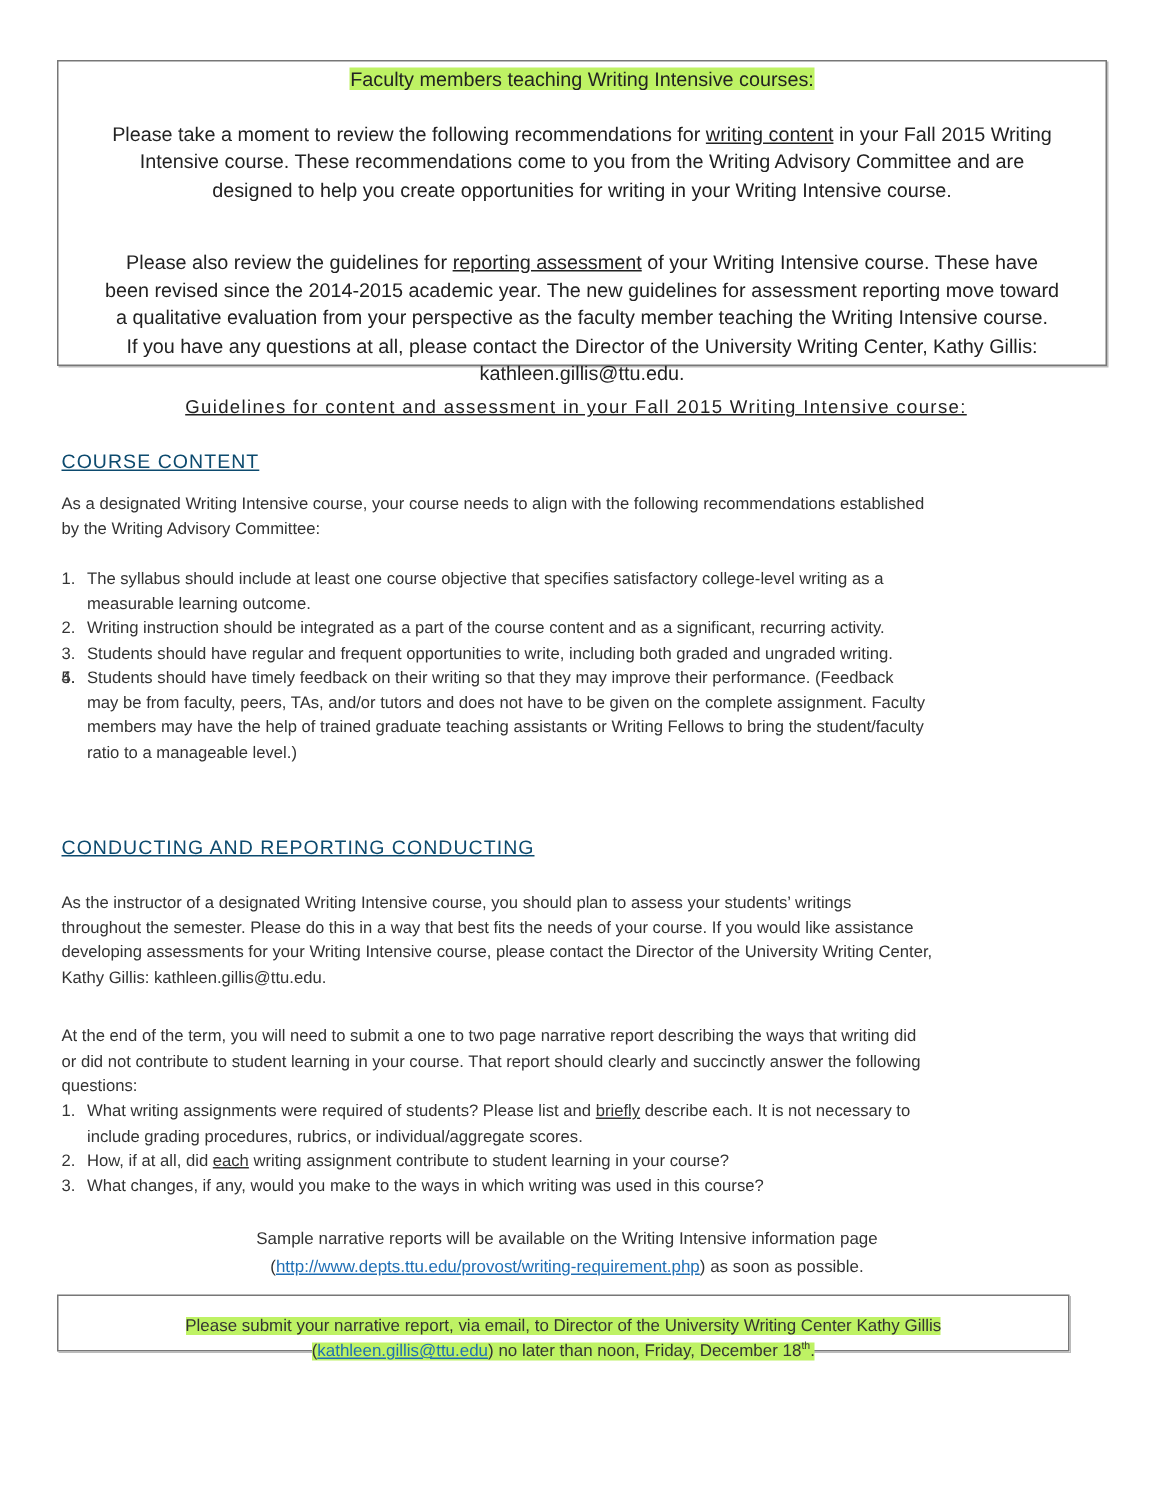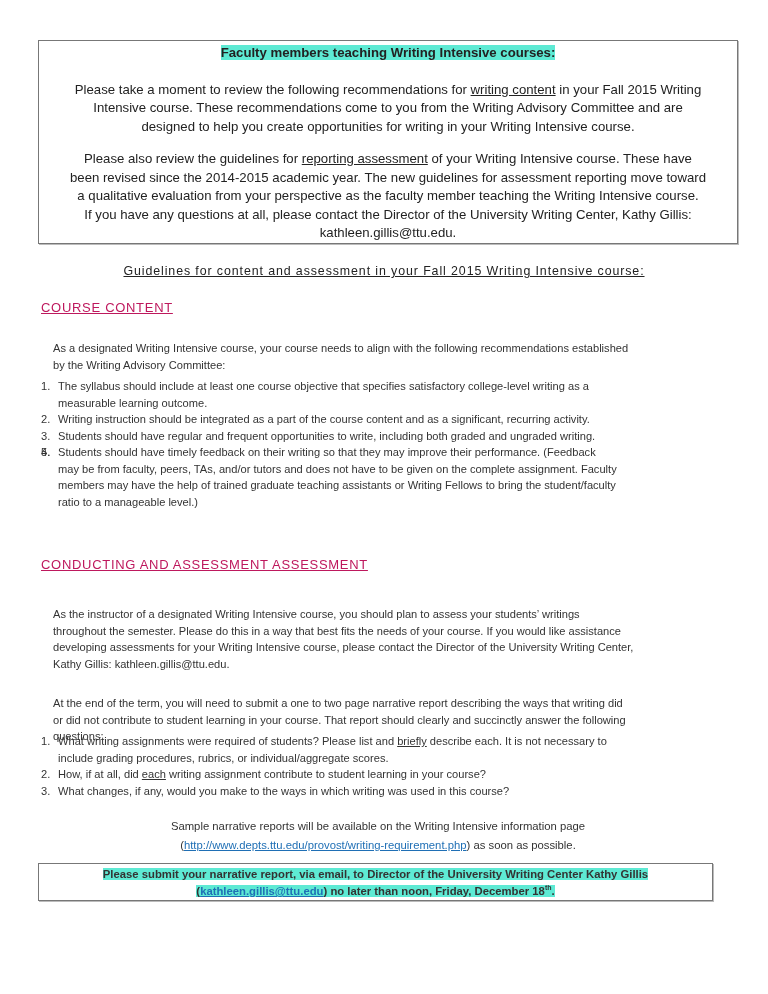--- a/index.html
+++ b/index.html
@@ -2,50 +2,50 @@
 <html><head>
 <meta charset="utf-8">
 <style>
   html, body { margin:0; padding:0; background:#ffffff; }
   body { width:768px; height:994px; position:relative; overflow:hidden;
          font-family:"Liberation Sans", sans-serif; color:#222; }
   .box-top { position:absolute; left:38px; top:40px; width:700px; height:204px;
              border:1px solid #777; box-shadow:1px 1px 0 #bbb; box-sizing:border-box;
              text-align:center; font-size:13.2px; line-height:18.5px; color:#222; }
   .box-top p { margin:0; }
-  .hl { background:#5eead4;font-weight:bold; }
+  .hl { background:#bef264; }
   .u { text-decoration:underline; }
   .guidelines { position:absolute; left:0; width:768px; top:264px; text-align:center;
                 font-size:12.4px; letter-spacing:0.9px; text-decoration:underline; color:#222; }
   .section-head { position:absolute; left:41px; font-size:13px; letter-spacing:0.7px;
-                  text-decoration:underline; color:#be185d; }
-  .para { position:absolute; left:41px; width:690px; font-size:11.1px; line-height:16.5px; color:#333; margin:12px; }
+                  text-decoration:underline; color:#0c4a6e; }
+  .para { position:absolute; left:41px; width:690px; font-size:11.1px; line-height:16.5px; color:#333; margin:0; }
   .olist { position:absolute; left:41px; width:690px; margin:0; padding:0; list-style:none;
            font-size:11.1px; line-height:16.5px; color:#333; }
   .olist li { position:relative; padding-left:17px; }
   .olist .num { position:absolute; left:0; top:0; }
   .center-note { position:absolute; left:0; width:756px; text-align:center; font-size:11.3px;
                  line-height:19px; color:#333; margin:0; }
   a.link { color:#1f6fb5; text-decoration:underline; }
   .box-bottom { position:absolute; left:38px; top:863px; width:675px; height:38px;
                 border:1px solid #777; box-shadow:1px 1px 0 #bbb; box-sizing:border-box;
-                text-align:center; font-size:11.3px; line-height:17px; padding-top:2px; color:#333; }
+                text-align:center; font-size:11.3px; line-height:17px; padding-top:12px; color:#333; }
   sup { font-size:7px; line-height:0; }
 </style>
 </head>
 <body>
 
 <div class="box-top">
   <p style="margin-top:3px;"><span class="hl">Faculty members teaching Writing Intensive courses:</span></p>
   <p style="margin-top:18px;">
     <span>Please take a moment to review the following recommendations for </span><span class="u">writing content</span><span> in your Fall 2015 Writing</span><br>
     <span>Intensive course.  These recommendations come to you from the Writing Advisory Committee and are</span><br>
     <span>designed to help you create opportunities for writing in your Writing Intensive course.</span>
   </p>
-  <p style="margin-top:14px;">
+  <p style="margin-top:30px;">
     <span>Please also review the guidelines for </span><span class="u">reporting assessment</span><span> of your Writing Intensive course.  These have</span><br>
     <span>been revised since the 2014-2015 academic year. The new guidelines for assessment reporting move toward</span><br>
     <span>a qualitative evaluation from your perspective as the faculty member teaching the Writing Intensive course.</span><br>
     <span>If you have any questions at all, please contact the Director of the University Writing Center, Kathy Gillis:</span><br>
     <span>kathleen.gillis@ttu.edu.</span>
   </p>
 </div>
 
 <div class="guidelines">Guidelines for content and assessment in your Fall 2015 Writing Intensive course:</div>
 
@@ -55,21 +55,21 @@
   <span>by the Writing Advisory Committee:</span>
 </p>
 <ol class="olist" style="top:378px;">
   <li><span class="num">1.</span><span>The syllabus should include at least one course objective that specifies satisfactory college-level writing as a</span><br><span>measurable learning outcome.</span></li>
   <li><span class="num">2.</span><span>Writing instruction should be integrated as a part of the course content and as a significant, recurring activity.</span></li>
   <li><span class="num">3.</span><span>Students should have regular and frequent opportunities to write, including both graded and ungraded writing.</span></li>
   <li><span class="num">4.</span></li>
   <li><span class="num">5.</span><span>Students should have timely feedback on their writing so that they may improve their performance. (Feedback</span><br><span>may be from faculty, peers, TAs, and/or tutors and does not have to be given on the complete assignment. Faculty</span><br><span>members may have the help of trained graduate teaching assistants or Writing Fellows to bring the student/faculty</span><br><span>ratio to a manageable level.)</span></li>
 </ol>
 
-<div class="section-head" style="top:557px;">CONDUCTING AND ASSESSMENT ASSESSMENT</div>
+<div class="section-head" style="top:557px;">CONDUCTING AND REPORTING CONDUCTING</div>
 <p class="para" style="top:594px;">
   <span>As the instructor of a designated Writing Intensive course, you should plan to assess your students’ writings</span><br>
   <span>throughout the semester. Please do this in a way that best fits the needs of your course. If you would like assistance</span><br>
   <span>developing assessments for your Writing Intensive course, please contact the Director of the University Writing Center,</span><br>
   <span>Kathy Gillis: kathleen.gillis@ttu.edu.</span>
 </p>
 <p class="para" style="top:683px;">
   <span>At the end of the term, you will need to submit a one to two page narrative report describing the ways that writing did</span><br>
   <span>or did not contribute to student learning in your course.  That report should clearly and succinctly answer the following</span><br>
   <span>questions:</span>

